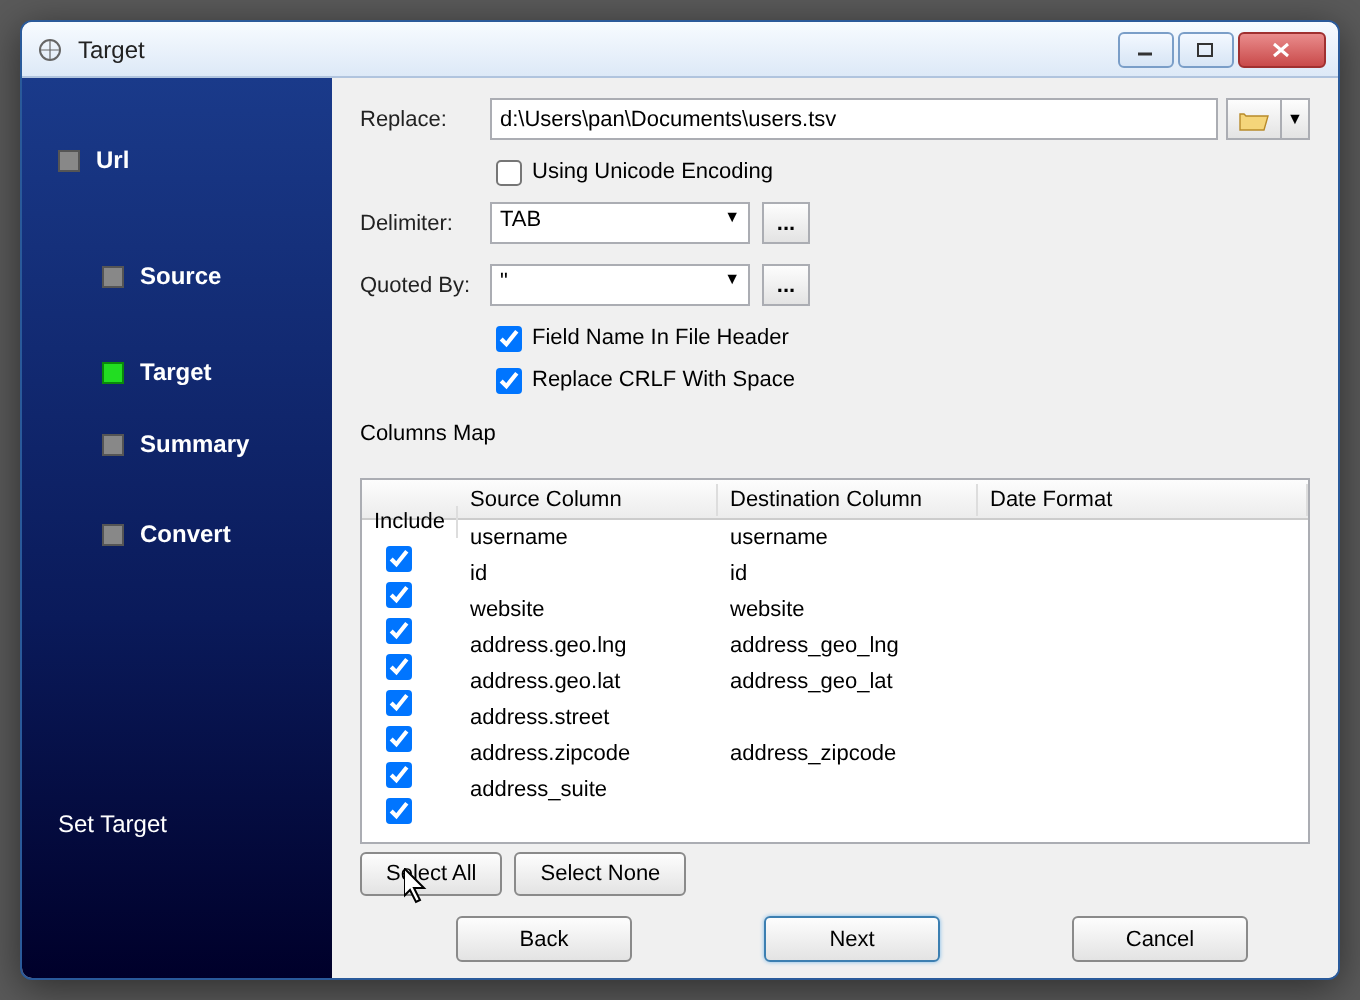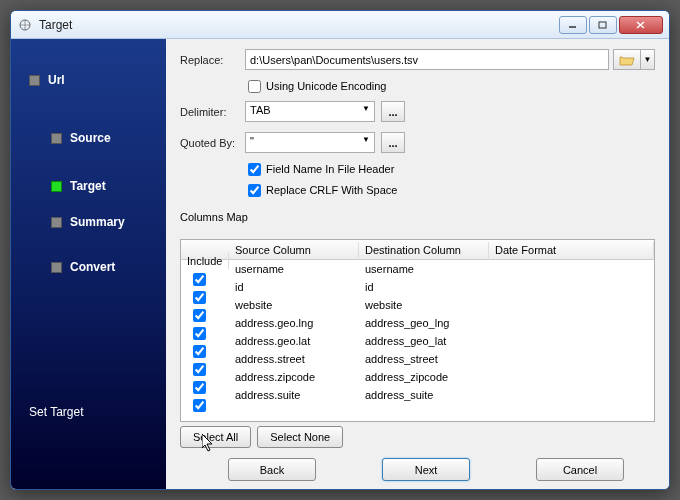--- a/index.html
+++ b/index.html
@@ -199,32 +199,30 @@
             </div>
             <div class="gridrow">
               <div class="cell c-inc"><input type="checkbox" checked="" style=""></div>
               <div class="cell c-src">address.geo.lat</div>
               <div class="cell c-dst">address_geo_lat</div>
               <div class="cell c-date"></div>
             </div>
             <div class="gridrow">
               <div class="cell c-inc"><input type="checkbox" checked="" style=""></div>
               <div class="cell c-src">address.street</div>
-              <div class="cell c-dst">address_street</div>
               <div class="cell c-date"></div>
             </div>
             <div class="gridrow">
               <div class="cell c-inc"><input type="checkbox" checked="" style=""></div>
               <div class="cell c-src">address.zipcode</div>
               <div class="cell c-dst">address_zipcode</div>
               <div class="cell c-date"></div>
             </div>
             <div class="gridrow">
               <div class="cell c-inc"><input type="checkbox" checked="" style=""></div>
-              <div class="cell c-src">address.suite</div>
               <div class="cell c-dst">address_suite</div>
               <div class="cell c-date"></div>
             </div>
           </div>
       </div>
 
       <div class="btnrow">
         <div class="btn">Select All</div>
         <div class="btn">Select None</div>
         <svg class="cursor-arrow" width="16" height="20" style="left:202px; margin-top:8px">

